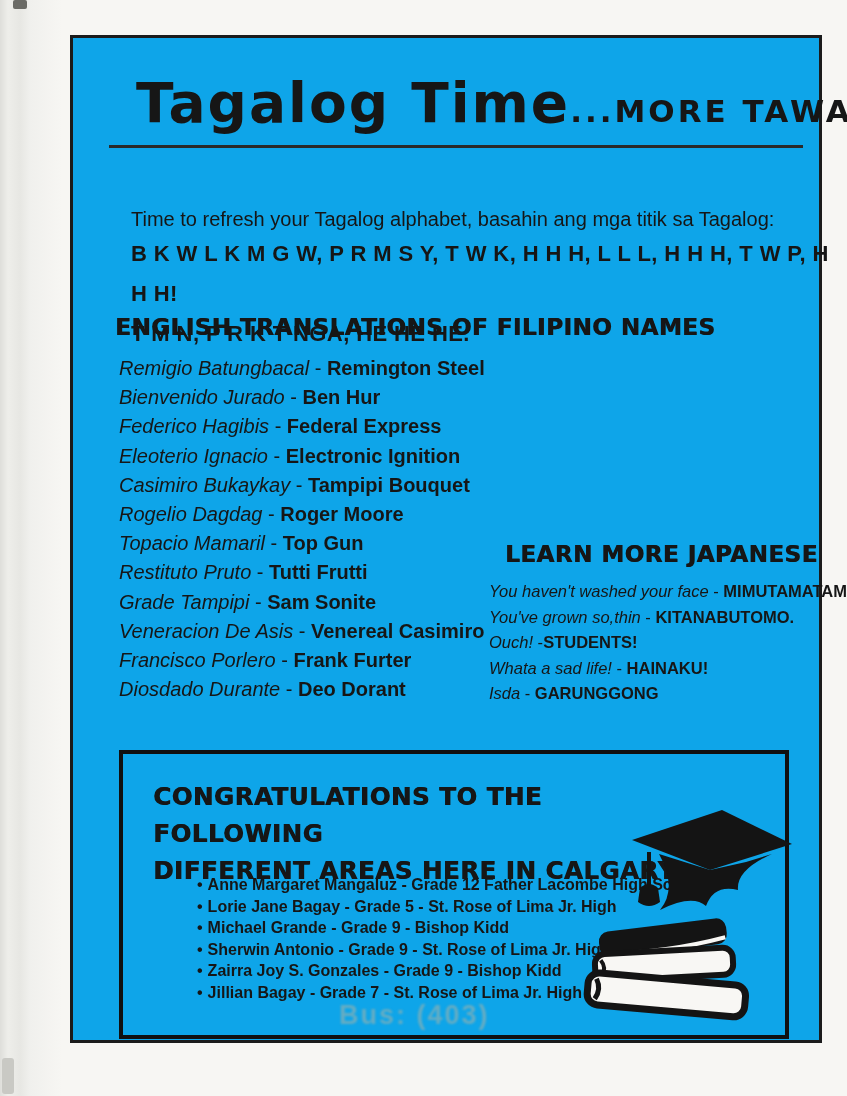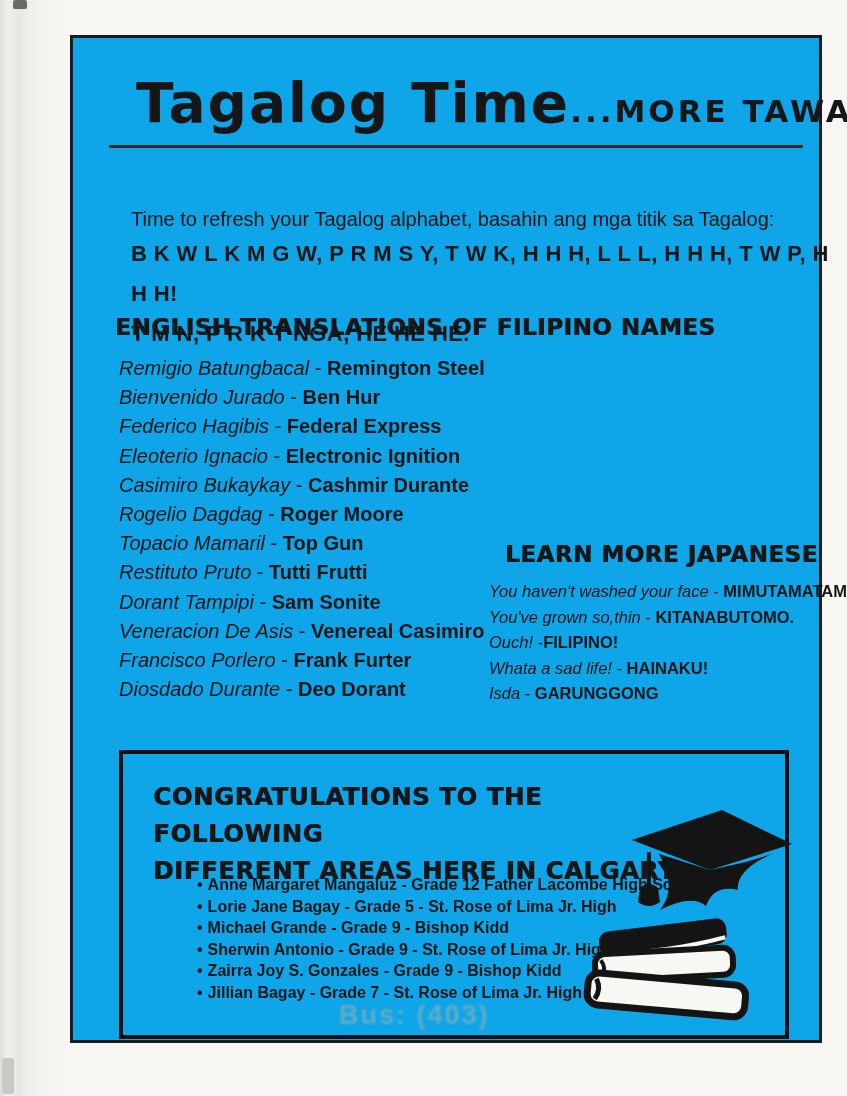--- a/index.html
+++ b/index.html
@@ -95,35 +95,35 @@
       <div class="intro-l3">T M N, P R K T NGA, HE HE HE.</div>
     </div>
 
     <h2 class="names-heading display">ENGLISH TRANSLATIONS OF FILIPINO NAMES</h2>
 
     <div class="names-list">
       <div class="name-row"><span class="it">Remigio Batungbacal</span><span> - </span><b>Remington Steel</b></div>
       <div class="name-row"><span class="it">Bienvenido Jurado</span><span> - </span><b>Ben Hur</b></div>
       <div class="name-row"><span class="it">Federico Hagibis</span><span> - </span><b>Federal Express</b></div>
       <div class="name-row"><span class="it">Eleoterio Ignacio</span><span> - </span><b>Electronic Ignition</b></div>
-      <div class="name-row"><span class="it">Casimiro Bukaykay</span><span> - </span><b>Cashmir Durante</b></div>
+      <div class="name-row"><span class="it">Casimiro Bukaykay</span><span> - </span><b>Tampipi Bouquet</b></div>
       <div class="name-row"><span class="it">Rogelio Dagdag</span><span> - </span><b>Roger Moore</b></div>
       <div class="name-row"><span class="it">Topacio Mamaril</span><span> - </span><b>Top Gun</b></div>
       <div class="name-row"><span class="it">Restituto Pruto</span><span> - </span><b>Tutti Frutti</b></div>
-      <div class="name-row"><span class="it">Dorant Tampipi</span><span> - </span><b>Sam Sonite</b></div>
+      <div class="name-row"><span class="it">Grade Tampipi</span><span> - </span><b>Sam Sonite</b></div>
       <div class="name-row"><span class="it">Veneracion De Asis</span><span> - </span><b>Venereal Casimiro</b></div>
       <div class="name-row"><span class="it">Francisco Porlero</span><span> - </span><b>Frank Furter</b></div>
       <div class="name-row"><span class="it">Diosdado Durante</span><span> - </span><b>Deo Dorant</b></div>
     </div>
 
     <div class="jp">
       <h3 class="jp-heading display">LEARN MORE JAPANESE</h3>
       <div class="jp-row"><span class="it">You haven't washed your face</span><span> - </span><b>MIMUTAMATAMO.</b></div>
       <div class="jp-row"><span class="it">You've grown so,thin</span><span> - </span><b>KITANABUTOMO.</b></div>
-      <div class="jp-row"><span class="it">Ouch!</span><span> -</span><b>FILIPINO!</b></div>
+      <div class="jp-row"><span class="it">Ouch!</span><span> -</span><b>STUDENTS!</b></div>
       <div class="jp-row"><span class="it">Whata a sad life!</span><span> - </span><b>HAINAKU!</b></div>
       <div class="jp-row"><span class="it">Isda</span><span> - </span><b>GARUNGGONG</b></div>
     </div>
 
     <div class="congrats-box">
       <div class="ghost">Bus: (403)</div>
 
       <div class="congrats-heading display">
         <div>CONGRATULATIONS TO THE FOLLOWING</div>
         <div>DIFFERENT AREAS HERE IN CALGARY...</div>

